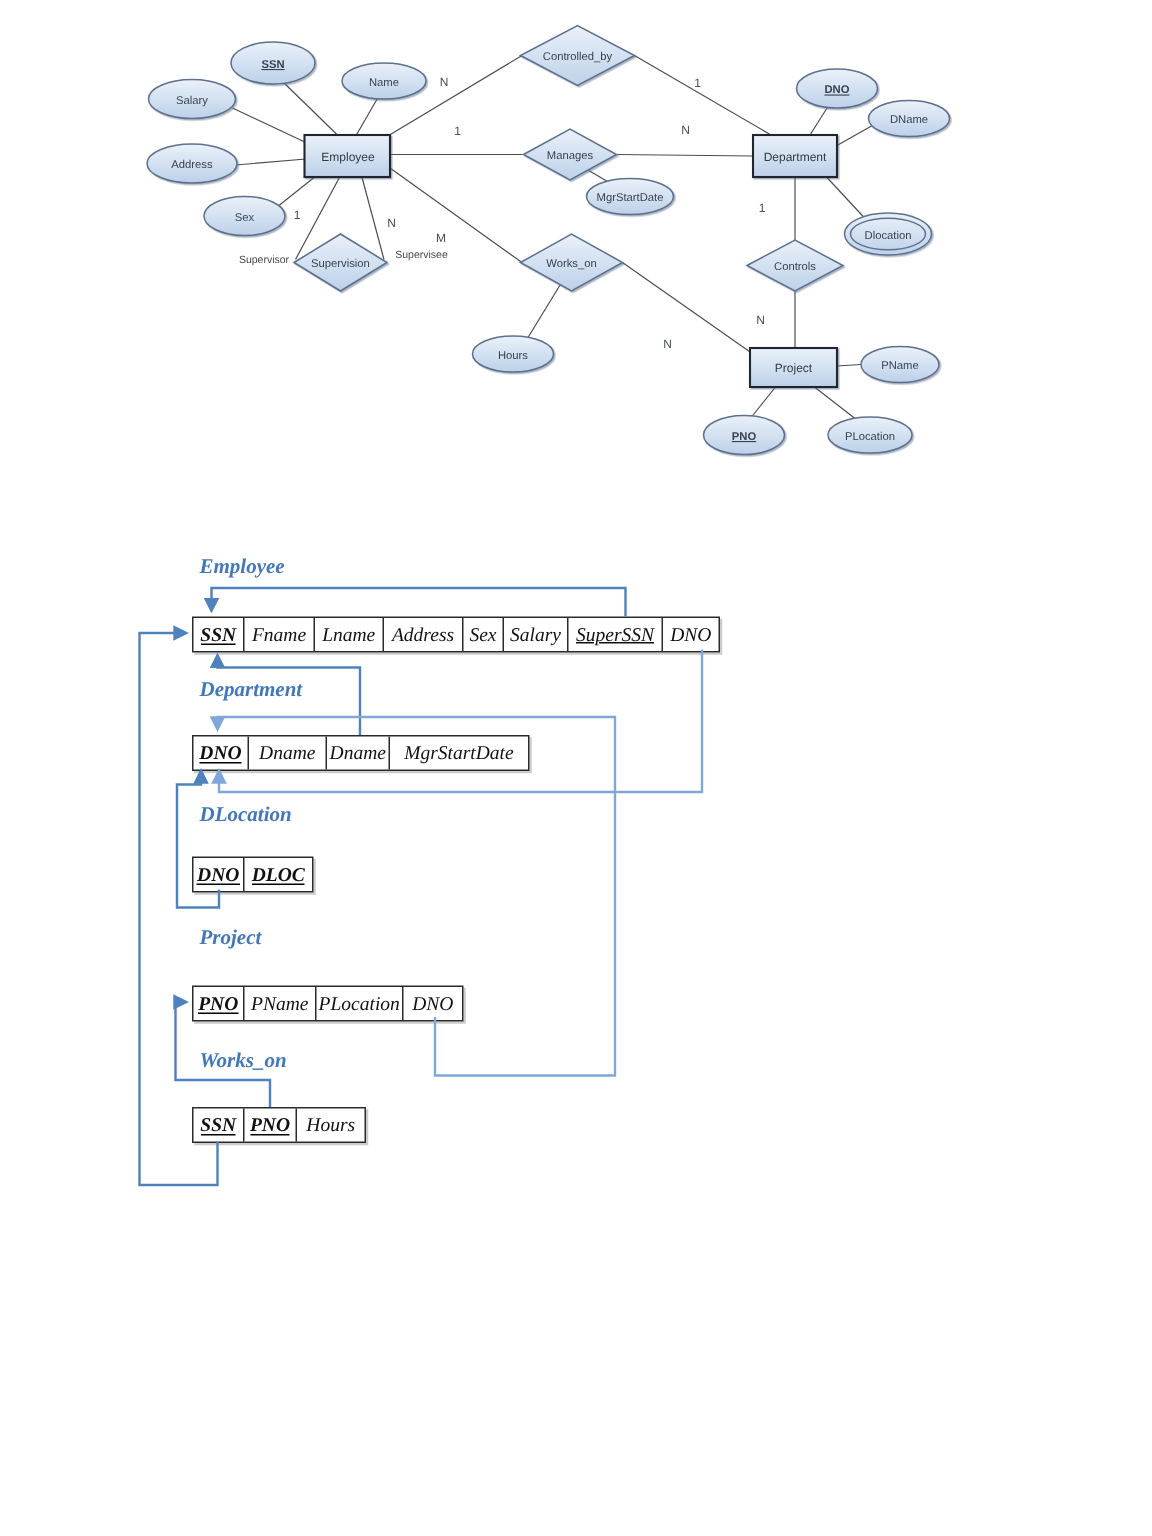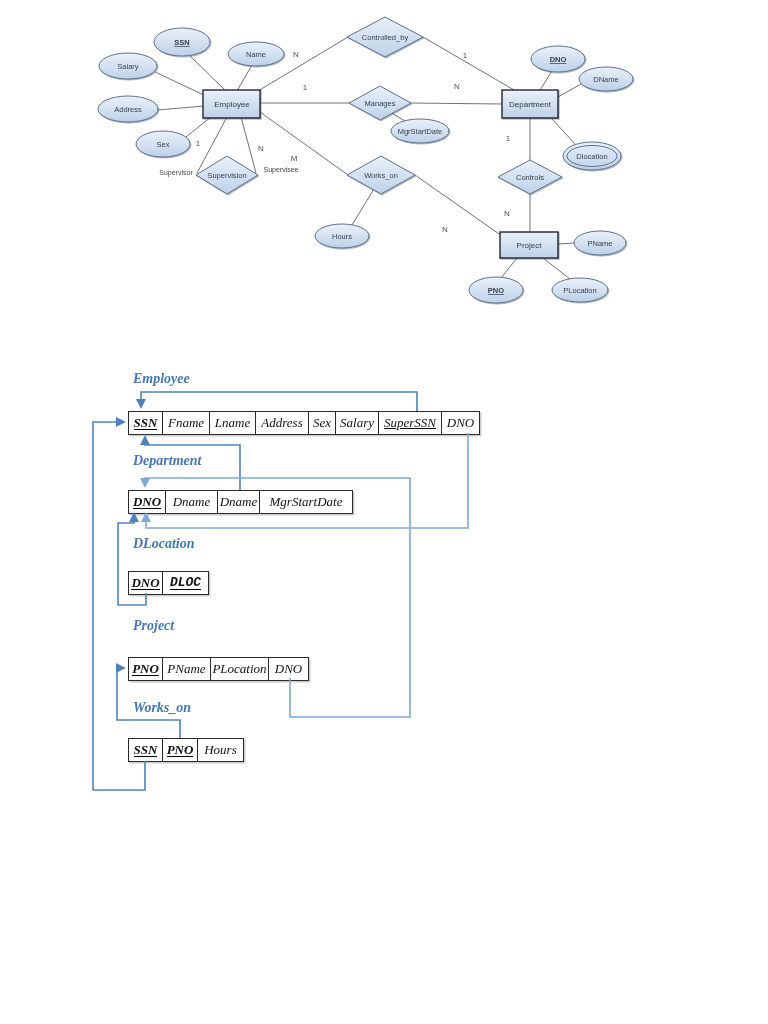--- a/index.html
+++ b/index.html
@@ -174,21 +174,21 @@
       <div class="sch-cell" style="width: 92px;">
         <span>MgrStartDate</span>
       </div>
     </div>
 
   <div class="sch-title" style="left:133px;top:536px;">DLocation</div>
   <div class="sch-table" style="left:128px;top:571px;">
       <div class="sch-cell" style="width: 34px;">
         <span class="key-text">DNO</span>
       </div>
-      <div class="sch-cell" style="width: 45px; font-family: Liberation Mono, monospace;">
+      <div class="sch-cell" style="width: 45px;">
         <span class="key-text">DLOC</span>
       </div>
     </div>
 
   <div class="sch-title" style="left:133px;top:618px;">Project</div>
   <div class="sch-table" style="left:128px;top:657px;">
       <div class="sch-cell" style="width: 34px;">
         <span class="key-text">PNO</span>
       </div>
       <div class="sch-cell" style="width: 48px;">

